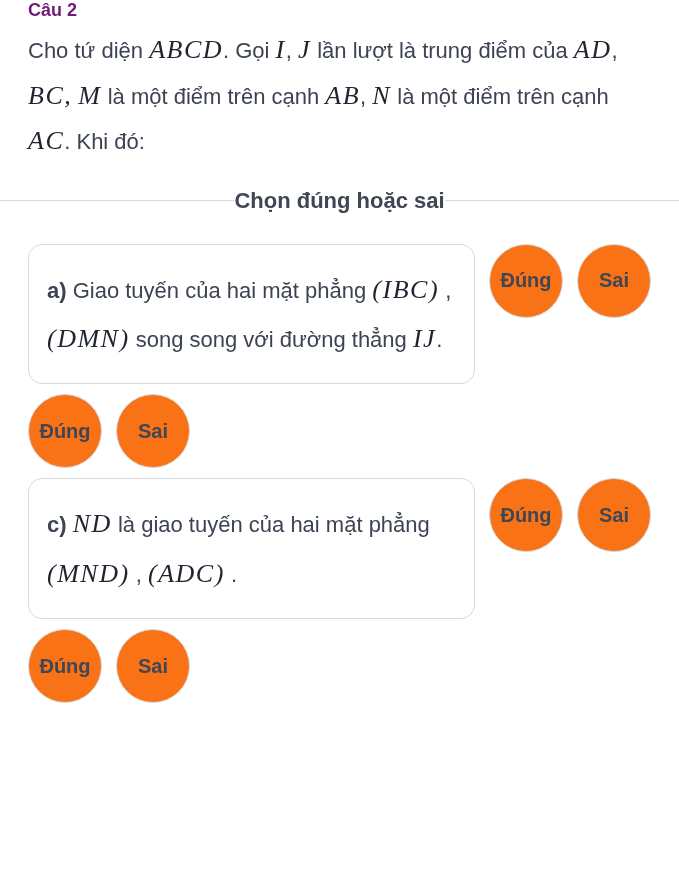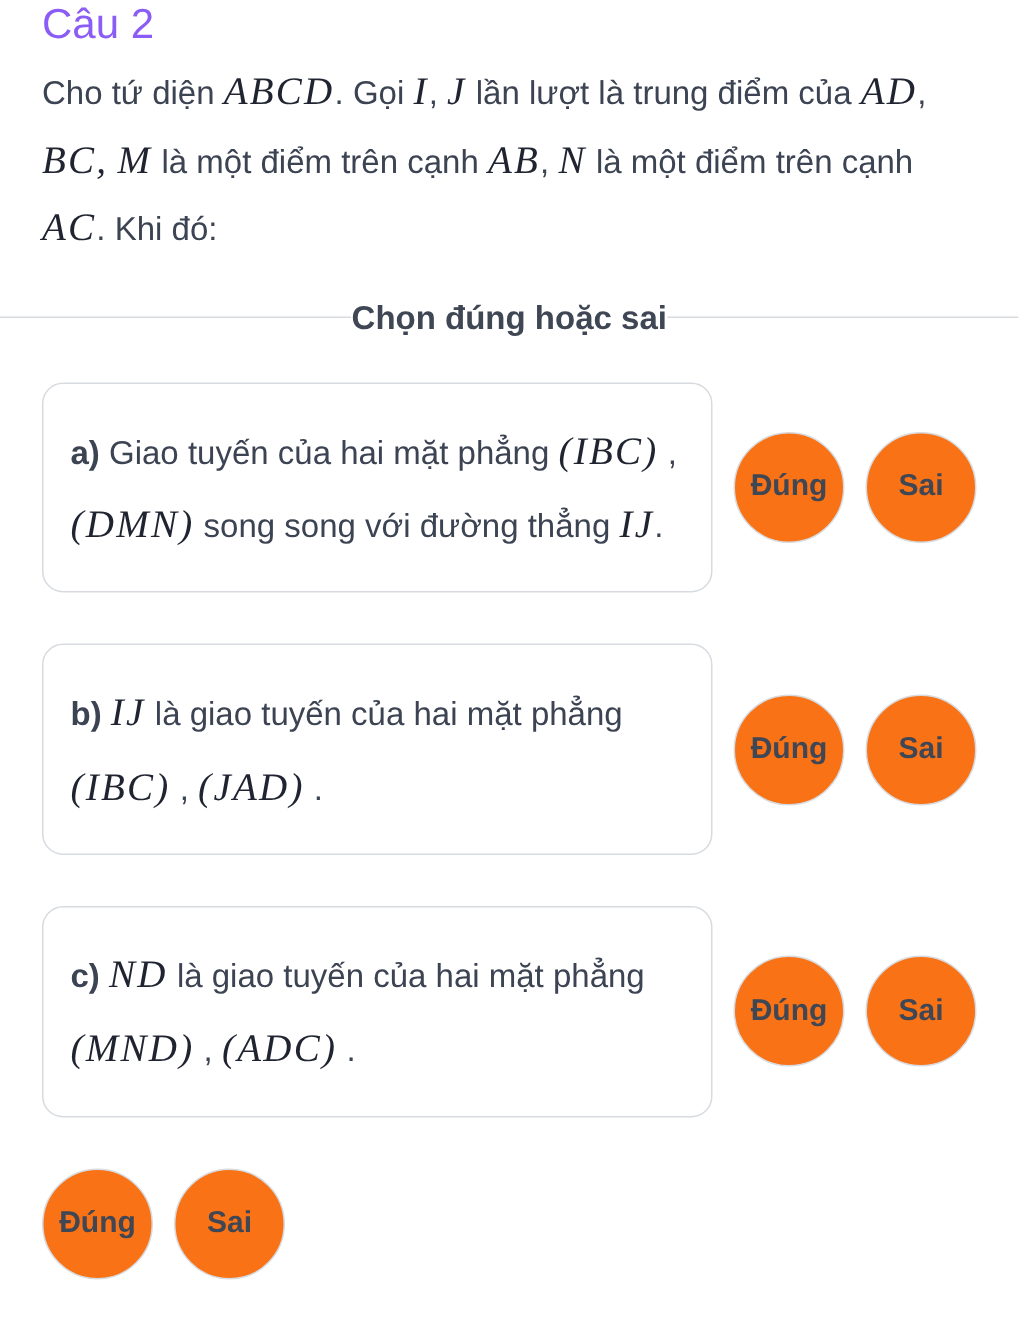--- a/index.html
+++ b/index.html
@@ -5,23 +5,23 @@
   * { box-sizing: border-box; margin: 0; padding: 0; }
   body {
     font-family: Arial, Helvetica, sans-serif;
     background: #fff;
     color: #333a45;
     width: 679px;
     padding: 0;
   }
   .container { padding: 0 28px 20px 28px; }
   .title {
-    font-size: 28px;
-    font-weight: 400;
-    color: #8b5cf6;
+    font-size: 18px;
+    font-weight: 700;
+    color: #701a75;
     margin-bottom: 6px;
   }
   .stem {
     font-size: 22px;
     line-height: 1.75;
     color: #3c4352;
     margin-bottom: 24px;
   }
   .math {
     font-family: "Times New Roman", Times, serif;
@@ -41,23 +41,23 @@
     background: #d7dbe0;
   }
   .divider-text {
     font-size: 22px;
     font-weight: 700;
     color: #3f4654;
     white-space: nowrap;
   }
   .item-row {
     display: flex;
-    align-items: center;
+    align-items: flex-start;
     gap: 14px;
-    margin-bottom: 34px;
+    margin-bottom: 10px;
   }
   .statement-box {
     flex: 1;
     border: 1.5px solid #d7dbe0;
     border-radius: 14px;
     padding: 20px 18px;
     font-size: 22px;
     line-height: 1.9;
     color: #3c4352;
   }
@@ -97,23 +97,20 @@
 
   <div class="item-row">
     <div class="statement-box">
       <span class="opt-label">a)</span><span> Giao tuyến của hai mặt phẳng </span><span class="math">(</span><span class="math">IBC</span><span class="math">)</span><span> , </span><span class="math">(</span><span class="math">DMN</span><span class="math">)</span><span> song song với đường thẳng </span><span class="math">IJ</span><span>.</span>
     </div>
     <div class="btn">Đúng</div>
     <div class="btn">Sai</div>
   </div>
 
   <div class="item-row">
-    <div class="statement-box">
-      <span class="opt-label">b)</span><span> </span><span class="math">IJ</span><span> là giao tuyến của hai mặt phẳng </span><span class="math">(</span><span class="math">IBC</span><span class="math">)</span><span> , </span><span class="math">(</span><span class="math">JAD</span><span class="math">)</span><span> .</span>
-    </div>
     <div class="btn">Đúng</div>
     <div class="btn">Sai</div>
   </div>
 
   <div class="item-row">
     <div class="statement-box">
       <span class="opt-label">c)</span><span> </span><span class="math">ND</span><span> là giao tuyến của hai mặt phẳng </span><span class="math">(</span><span class="math">MND</span><span class="math">)</span><span> , </span><span class="math">(</span><span class="math">ADC</span><span class="math">)</span><span> .</span>
     </div>
     <div class="btn">Đúng</div>
     <div class="btn">Sai</div>

